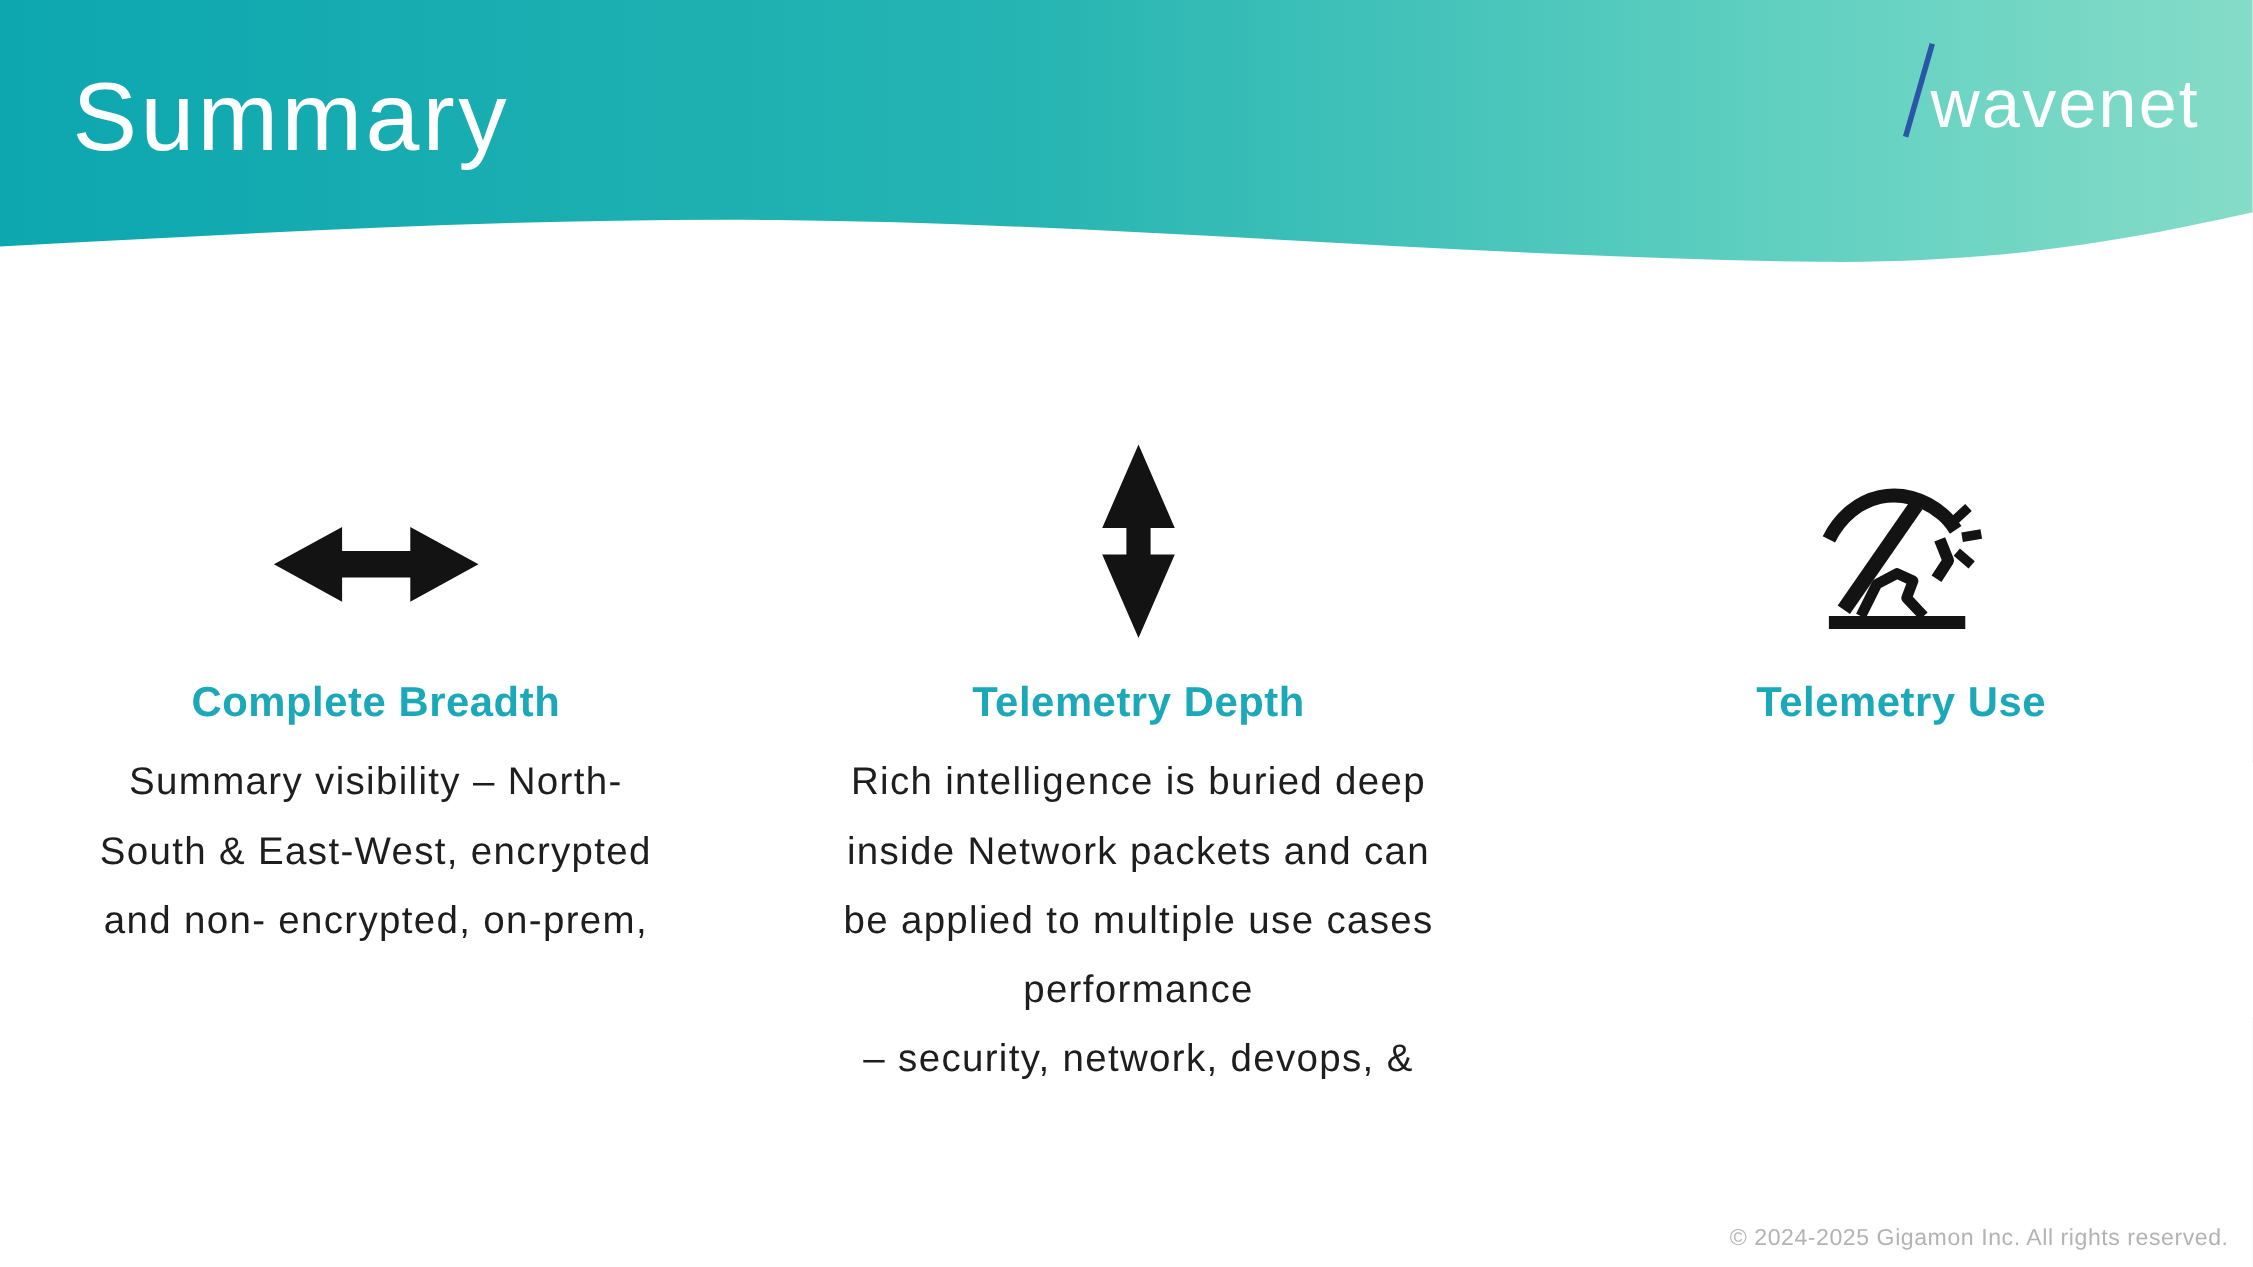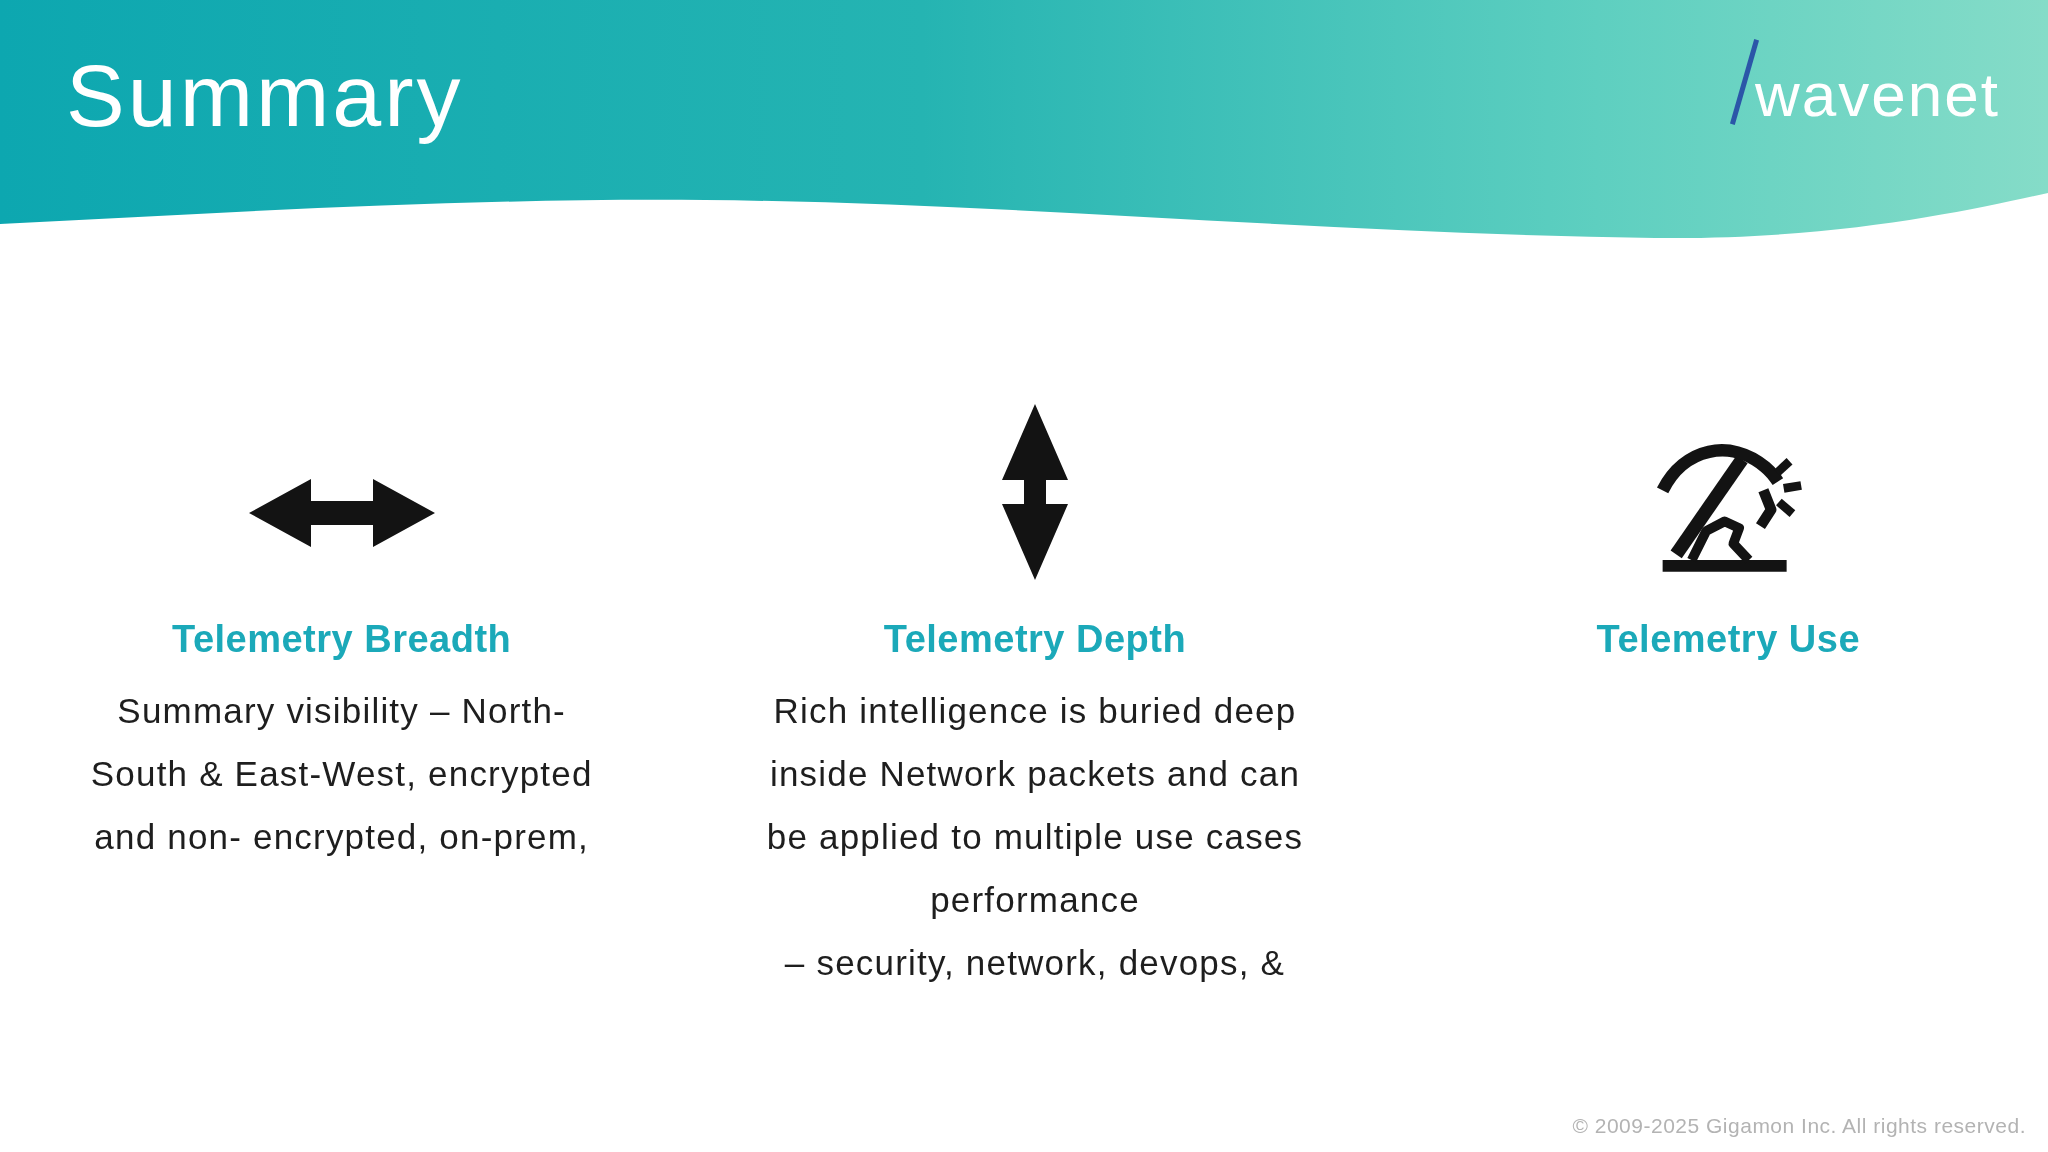--- a/index.html
+++ b/index.html
@@ -8,21 +8,21 @@
     background:#ffffff; overflow:hidden;
     font-family:"Liberation Sans", sans-serif;
   }
   
   .header-wave { position:absolute; top:0; left:0; width:2048px; height:260px; }
   .header-wave stop.g0 { stop-color:var(--header-gradient-start,#0DA7B0); }
   .header-wave stop.g1 { stop-color:var(--header-gradient-mid1,#25B4B2); }
   .header-wave stop.g2 { stop-color:var(--header-gradient-mid2,#5ECFC0); }
   .header-wave stop.g3 { stop-color:var(--header-gradient-end,#85DCC8); }
   .slide-title {
-    position:absolute; left:66px; top:48px;
+    position:absolute; left:66px; top:58px;
     font-size:88px; font-weight:400; letter-spacing:3px;
     color:var(--title-text,#ffffff); line-height:1.1;
   }
   .logo { position:absolute; top:40px; right:48px; display:flex; align-items:flex-end; }
   .logo-slash {
     width:5px; height:88px; margin:-2px 8px 0 0;
     background:var(--logo-slash,#2B56A8);
     transform:rotate(16deg);
   }
   .logo-text {
@@ -80,21 +80,21 @@
   </div>
 
   <div class="columns">
 
     <div class="col">
       <div class="icon-box">
         <svg class="icon-h-arrow" width="186" height="70" viewBox="0 0 186 70" aria-hidden="true">
           <polygon fill="var(--icon,#131313)" points="0,35 62,1 62,23 124,23 124,1 186,35 124,69 124,47 62,47 62,69"></polygon>
         </svg>
       </div>
-      <div class="col-heading">Telemetry Breadth</div>
+      <div class="col-heading">Complete Breadth</div>
       <div class="col-body">
         <div class="body-line">Summary visibility – North-</div>
         <div class="body-line">South &amp; East-West, encrypted</div>
         <div class="body-line">and non- encrypted, on-prem,</div>
       </div>
     </div>
 
     <div class="col">
       <div class="icon-box">
         <svg width="72" height="176" viewBox="0 0 72 176" aria-hidden="true">
@@ -128,15 +128,15 @@
           <path d="M130 46 L143 34" stroke-width="9"></path>
           <path d="M137 62 L155 59" stroke-width="9"></path>
           <path d="M132 76 L146 88" stroke-width="9"></path>
         </svg>
       </div>
       <div class="col-heading">Telemetry Use</div>
     </div>
 
   </div>
 
-  <div class="footer">© 2009-2025 Gigamon Inc. All rights reserved.</div>
+  <div class="footer">© 2024-2025 Gigamon Inc. All rights reserved.</div>
 
 </div>
 
 </body></html>

